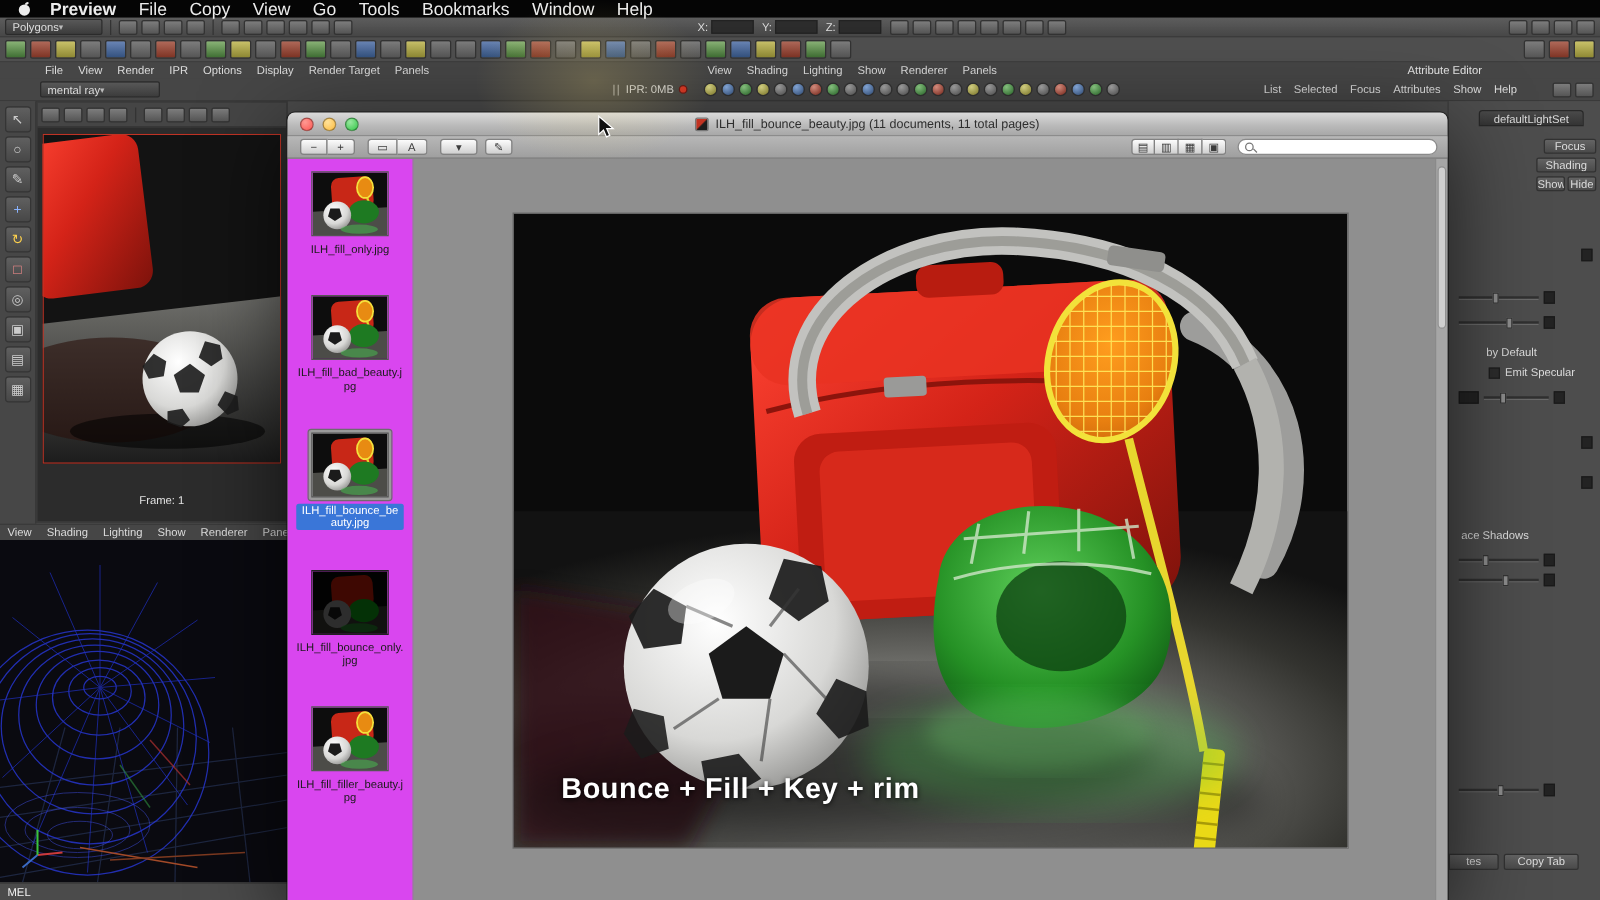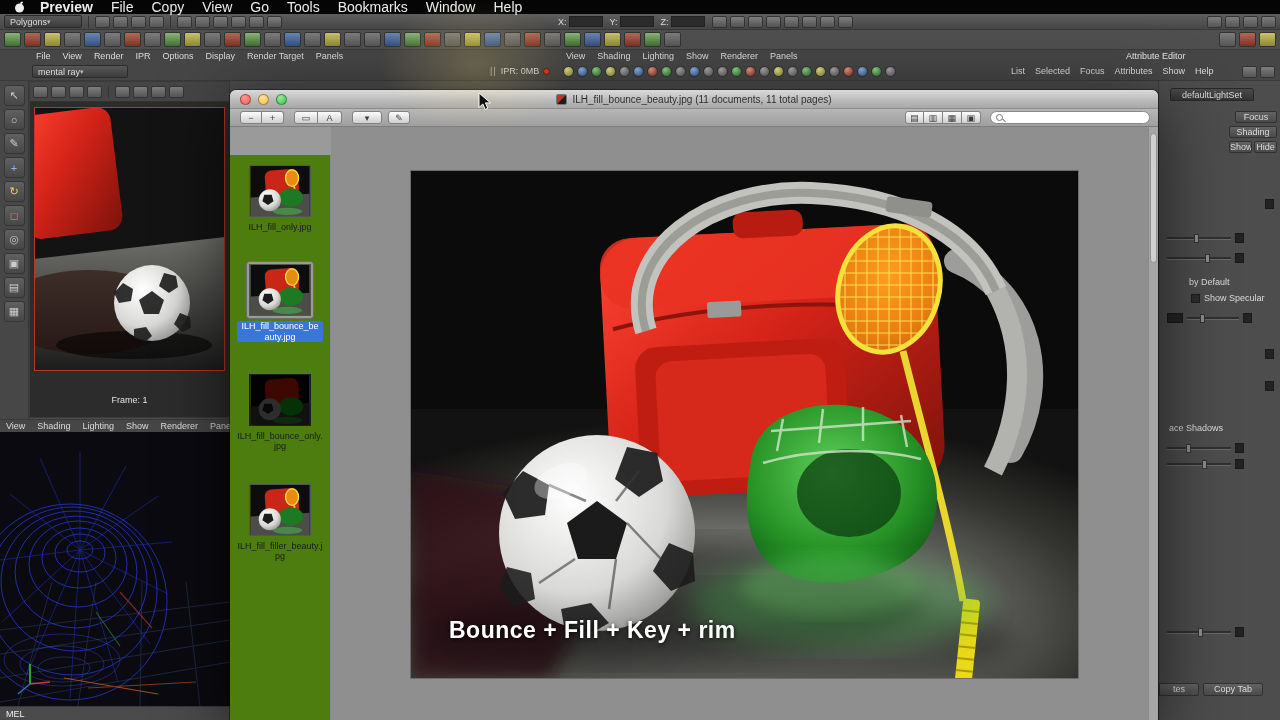--- a/index.html
+++ b/index.html
@@ -71,21 +71,21 @@
 
   
   .wire-menurow{position:absolute;left:0;top:419px;width:230px;height:13px;background:#464646;
     display:flex;overflow:hidden;border-top:1px solid #3a3a3a;}
   .wire-view{position:absolute;left:0;top:432px;width:230px;height:274px;background:#0a0a10;overflow:hidden;}
   .mel-bar{position:absolute;left:0;top:706px;width:230px;height:26px;background:#4b4b4b;
     color:#f2f2f2;font-size:9px;line-height:14px;padding-left:6px;border-top:1px solid #3a3a3a;}
 
   
   .attr-editor{position:absolute;left:1158px;top:81px;width:122px;height:639px;background:#4d4d4d;border-left:1px solid #3c3c3c;}
-  .ae-tab{position:absolute;left:11px;top:7px;width:84px;height:13px;background:linear-gradient(#4a4a4a,#343434);
+  .ae-tab{position:absolute;left:24px;top:7px;width:84px;height:13px;background:linear-gradient(#4a4a4a,#343434);
     border:1px solid #282828;border-radius:3px 3px 0 0;color:#ddd;font-size:9px;text-align:center;line-height:12px;
     overflow:hidden;white-space:nowrap;}
   .ae-btn{position:absolute;background:linear-gradient(#646464,#4a4a4a);border:1px solid #323232;border-radius:2px;
     color:#ddd;font-size:9px;text-align:center;line-height:11px;overflow:hidden;white-space:nowrap;}
   .ae-row{position:absolute;left:8px;display:flex;align-items:center;gap:4px;}
   .ae-slider{width:64px;height:3px;background:#303030;border-bottom:1px solid #6a6a6a;position:relative;flex:0 0 auto;}
   .ae-handle{position:absolute;left:42%;top:-3px;width:5px;height:9px;background:#8d8d8d;border:1px solid #333;}
   .ae-spin{width:9px;height:10px;background:#232323;border:1px solid #1a1a1a;flex:0 0 auto;}
   .ae-label{color:#ddd;font-size:9px;white-space:nowrap;}
   .ae-check{width:9px;height:9px;background:#2c2c2c;border:1px solid #1e1e1e;flex:0 0 auto;}
@@ -111,22 +111,22 @@
   .seg-l{border-radius:3px 0 0 3px;} .seg-m{border-radius:0;border-left:none;} .seg-r{border-radius:0 3px 3px 0;border-left:none;}
   .searchbox{position:absolute;right:8px;top:2px;width:160px;height:13px;background:#fff;
     border:1px solid #8a8a8a;border-radius:7px;}
   .search-input{position:absolute;left:16px;top:0;width:138px;height:11px;border:none;outline:none;
     font-size:9px;background:transparent;font-family:"Liberation Sans",sans-serif;}
   .mag{position:absolute;left:5px;top:2px;width:7px;height:7px;}
   .mag::before{content:"";position:absolute;left:0;top:0;width:5px;height:5px;border:1.4px solid #777;border-radius:50%;}
   .mag::after{content:"";position:absolute;left:5.5px;top:5.5px;width:4px;height:1.4px;background:#777;transform:rotate(45deg);}
 
   .pbody{position:absolute;top:37px;left:0;right:0;bottom:0;display:flex;overflow:hidden;}
-  .psidebar{width:101px;background:#4d7c0f;border-right:1px solid #888;padding-top:8px;
-    display:flex;flex-direction:column;align-items:center;overflow:hidden;flex:0 0 auto;margin-top:28px;}
+  .psidebar{width:101px;background:#d946ef;border-right:1px solid #888;padding-top:8px;
+    display:flex;flex-direction:column;align-items:center;overflow:hidden;flex:0 0 auto;}
   .sb-item{display:flex;flex-direction:column;align-items:center;margin-bottom:30px;}
   .sb-thumb{width:66px;height:56px;padding:2px;border-radius:2px;}
   .sb-thumb svg{display:block;width:62px;height:52px;border:1px solid #555;}
   .sb-item.selected .sb-thumb{background:#9a9a9a;outline:1px solid #6d6d6d;}
   .sb-label{margin-top:3px;font-size:9px;color:#1b1b1b;text-align:center;width:86px;line-height:1.15;word-break:break-all;}
   .sb-item.selected .sb-label{background:#3a76d8;color:#fff;border-radius:2px;padding:0 2px;}
   .thumb-dark svg{filter:brightness(.38) saturate(1.3);}
 
   .pcontent{flex:1;background:#8f8f8f;position:relative;overflow:hidden;}
   .pscroll{position:absolute;right:0;top:0;bottom:0;width:10px;background:#a6a6a6;border-left:1px solid #8a8a8a;}
@@ -492,21 +492,21 @@
     </div>
     <div class="ae-row" style="top:172px">
       <i class="ae-slider">
           <i class="ae-handle" style="left:60%"></i>
         </i>
       <i class="ae-spin"></i>
     </div>
     <div class="ae-label" style="position:absolute;left:30px;top:196px">by Default</div>
     <div class="ae-row" style="top:212px;left:32px">
       <i class="ae-check"></i>
-      <span class="ae-label">Show Specular</span>
+      <span class="ae-label">Emit Specular</span>
     </div>
     <div class="ae-row" style="top:232px">
       <i class="ae-spin" style="width:16px"></i>
       <i class="ae-slider" style="width:52px">
           <i class="ae-handle" style="left:25%"></i>
         </i>
       <i class="ae-spin"></i>
     </div>
     <div class="ae-label" style="position:absolute;left:10px;top:342px">ace Shadows</div>
     <div class="ae-row" style="top:362px">
@@ -577,20 +577,38 @@
                 <path d="M 47,22 L 52,40" stroke="#e8d62e" stroke-width="2"></path>
                 <ellipse cx="44" cy="34" rx="13" ry="10" fill="#1e7a22"></ellipse>
                 <circle cx="21" cy="37" r="12" fill="url(#gBall)"></circle>
                 <path d="M 15,31 l 8,0 2,7 -6,4 -6,-4 Z" fill="#1b1b1b"></path>
                 <ellipse cx="40" cy="49" rx="16" ry="4" fill="#46c24e" opacity="0.5"></ellipse>
               </svg>
           </div>
           <div class="sb-label">ILH_fill_only.jpg</div>
         </div>
 
+        <div class="sb-item">
+          <div class="sb-thumb">
+            <svg viewBox="0 0 64 54">
+                <rect width="64" height="54" fill="#0d0d0d"></rect>
+                <polygon points="0,34 64,30 64,54 0,54" fill="#4c4c48"></polygon>
+                <g transform="rotate(-4 34 18)">
+                  <rect x="16" y="4" width="36" height="28" rx="7" fill="#c82717"></rect>
+                </g>
+                <ellipse cx="45" cy="13" rx="7" ry="9" fill="#e88b12" stroke="#f4e13c" stroke-width="1.5"></ellipse>
+                <path d="M 47,22 L 52,40" stroke="#e8d62e" stroke-width="2"></path>
+                <ellipse cx="44" cy="34" rx="13" ry="10" fill="#1e7a22"></ellipse>
+                <circle cx="21" cy="37" r="12" fill="url(#gBall)"></circle>
+                <path d="M 15,31 l 8,0 2,7 -6,4 -6,-4 Z" fill="#1b1b1b"></path>
+                <ellipse cx="40" cy="49" rx="16" ry="4" fill="#46c24e" opacity="0.5"></ellipse>
+              </svg>
+          </div>
+          <div class="sb-label">ILH_fill_bad_beauty.jpg</div>
+        </div>
 
         <div class="sb-item selected">
           <div class="sb-thumb">
             <svg viewBox="0 0 64 54">
                 <rect width="64" height="54" fill="#0d0d0d"></rect>
                 <polygon points="0,34 64,30 64,54 0,54" fill="#4c4c48"></polygon>
                 <g transform="rotate(-4 34 18)">
                   <rect x="16" y="4" width="36" height="28" rx="7" fill="#c82717"></rect>
                 </g>
                 <ellipse cx="45" cy="13" rx="7" ry="9" fill="#e88b12" stroke="#f4e13c" stroke-width="1.5"></ellipse>

